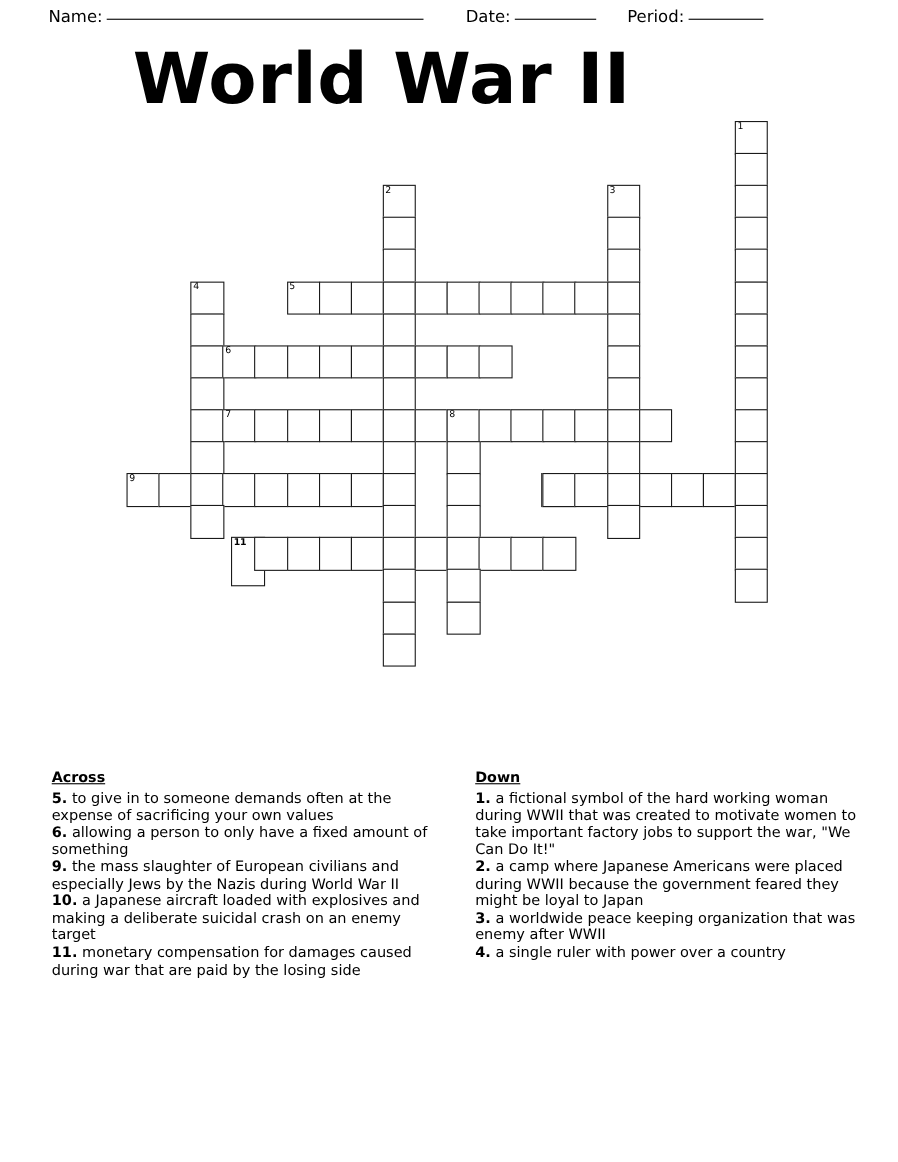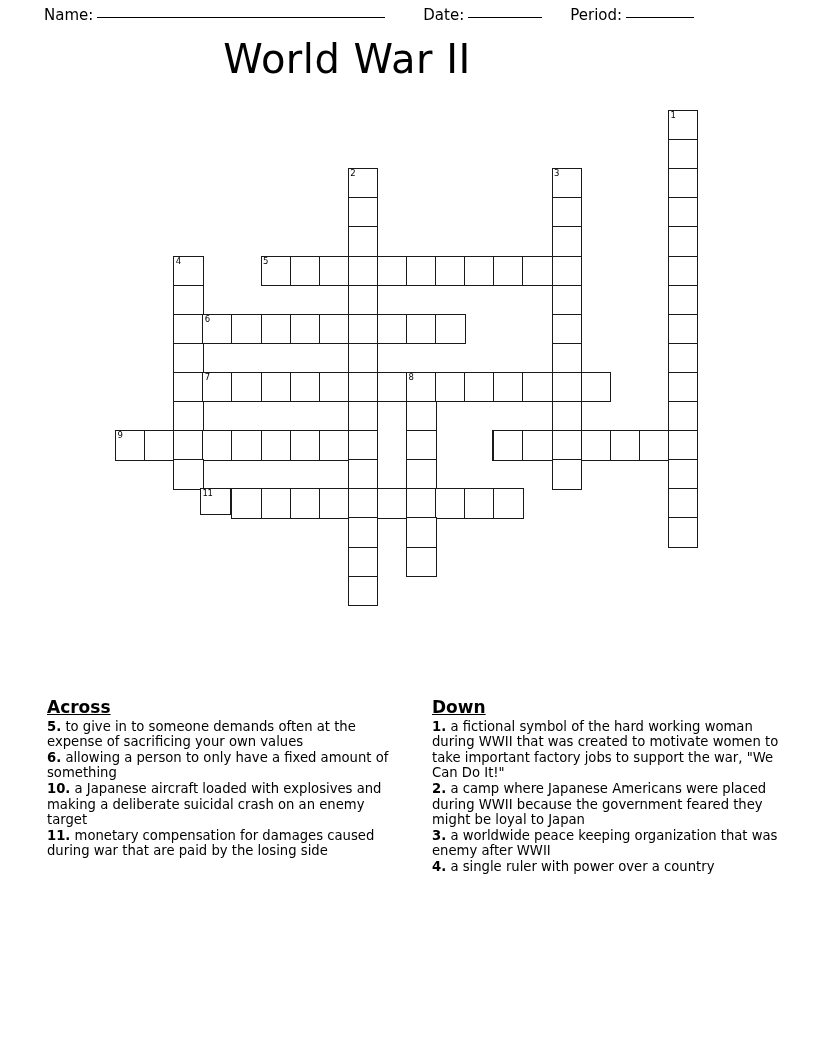--- a/index.html
+++ b/index.html
@@ -51,22 +51,22 @@
   .gap-b { width: 28px; }
   .lead  { width: 44px; }
 
   
   .puzzle-title {
     position: absolute;
     left: 0;
     top: 36px;
     width: 694px;
     text-align: center;
-    font-size: 40px;
-    font-weight: 400;
+    font-size: 64px;
+    font-weight: 700;
     letter-spacing: 0.5px;
     font-family: "DejaVu Sans", sans-serif;
   }
 
   
   #grid-layer {
     position: absolute;
     left: 0;
     top: 0;
     width: 816px;
@@ -96,21 +96,21 @@
     font-size: 13.2px;
     line-height: 15.6px;
     font-family: "DejaVu Sans", sans-serif;
   }
   #clues-across { left: 47px; width: 350px; }
   #clues-down   { left: 432px; width: 358px; }
 
   .clues-heading {
     font-weight: bold;
     text-decoration: underline;
-    font-size: 17px;
+    font-size: 13px;
     margin-bottom: 3px;
     display: block;
   }
   .clue {
     display: block;
     margin: 0;
     padding: 0;
     text-align: left;
   }
   .clue-num {
@@ -248,21 +248,21 @@
     <div class="cell" style="left: 551.5px; top: 430.1px; width: 30.6px; height: 30.6px;"></div>
     <div class="cell" style="left: 580.6px; top: 430.1px; width: 30.6px; height: 30.6px;"></div>
     <div class="cell" style="left: 609.7px; top: 430.1px; width: 30.6px; height: 30.6px;"></div>
     <div class="cell" style="left: 638.8px; top: 430.1px; width: 30.6px; height: 30.6px;"></div>
     <div class="cell" style="left: 667.9px; top: 430.1px; width: 30.6px; height: 30.6px;"></div>
     <div class="cell" style="left: 173.2px; top: 459.2px; width: 30.6px; height: 30.6px;"></div>
     <div class="cell" style="left: 347.8px; top: 459.2px; width: 30.6px; height: 30.6px;"></div>
     <div class="cell" style="left: 406px; top: 459.2px; width: 30.6px; height: 30.6px;"></div>
     <div class="cell" style="left: 551.5px; top: 459.2px; width: 30.6px; height: 30.6px;"></div>
     <div class="cell" style="left: 667.9px; top: 459.2px; width: 30.6px; height: 30.6px;"></div>
-    <div class="cell" style="left: 200px; top: 488.3px; width: 30.6px; height: 27px;">
+    <div class="cell" style="left: 210px; top: 488.3px; width: 30.6px; height: 45px; font-weight: bold;">
       <span class="num">11</span>
     </div>
     <div class="cell" style="left: 231.4px; top: 488.3px; width: 30.6px; height: 30.6px;"></div>
     <div class="cell" style="left: 260.5px; top: 488.3px; width: 30.6px; height: 30.6px;"></div>
     <div class="cell" style="left: 289.6px; top: 488.3px; width: 30.6px; height: 30.6px;"></div>
     <div class="cell" style="left: 318.7px; top: 488.3px; width: 30.6px; height: 30.6px;"></div>
     <div class="cell" style="left: 347.8px; top: 488.3px; width: 30.6px; height: 30.6px;"></div>
     <div class="cell" style="left: 376.9px; top: 488.3px; width: 30.6px; height: 30.6px;"></div>
     <div class="cell" style="left: 406px; top: 488.3px; width: 30.6px; height: 30.6px;"></div>
     <div class="cell" style="left: 435.1px; top: 488.3px; width: 30.6px; height: 30.6px;"></div>
@@ -275,20 +275,21 @@
     <div class="cell" style="left: 347.8px; top: 546.5px; width: 30.6px; height: 30.6px;"></div>
     <div class="cell" style="left: 406px; top: 546.5px; width: 30.6px; height: 30.6px;"></div>
     <div class="cell" style="left: 347.8px; top: 575.6px; width: 30.6px; height: 30.6px;"></div>
   </div>
 
 <div class="clues" id="clues-across">
   <span class="clues-heading">Across</span>
   <div id="across-list">
       <p class="clue"><span class="clue-num">5.</span><span class="clue-text"> to give in to someone demands often at the expense of sacrificing your own values</span></p>
       <p class="clue"><span class="clue-num">6.</span><span class="clue-text"> allowing a person to only have a fixed amount of something</span></p>
+      <p class="clue"><span class="clue-num">9.</span><span class="clue-text"> the mass slaughter of European civilians and especially Jews by the Nazis during World War II</span></p>
       <p class="clue"><span class="clue-num">10.</span><span class="clue-text"> a Japanese aircraft loaded with explosives and making a deliberate suicidal crash on an enemy target</span></p>
       <p class="clue"><span class="clue-num">11.</span><span class="clue-text"> monetary compensation for damages caused during war that are paid by the losing side</span></p>
     </div>
 </div>
 
 <div class="clues" id="clues-down">
   <span class="clues-heading">Down</span>
   <div id="down-list">
       <p class="clue"><span class="clue-num">1.</span><span class="clue-text"> a fictional symbol of the hard working woman during WWII that was created to motivate women to take important factory jobs to support the war, "We Can Do It!"</span></p>
       <p class="clue"><span class="clue-num">2.</span><span class="clue-text"> a camp where Japanese Americans were placed during WWII because the government feared they might be loyal to Japan</span></p>

